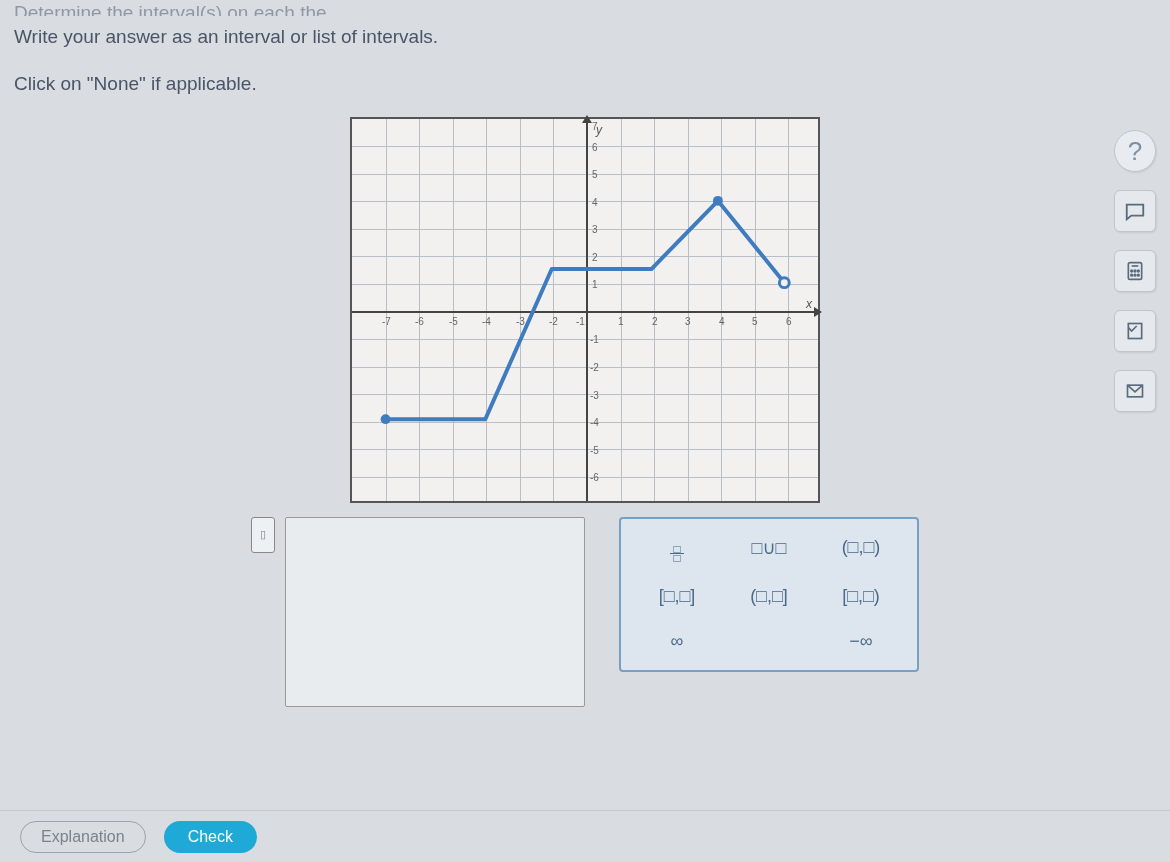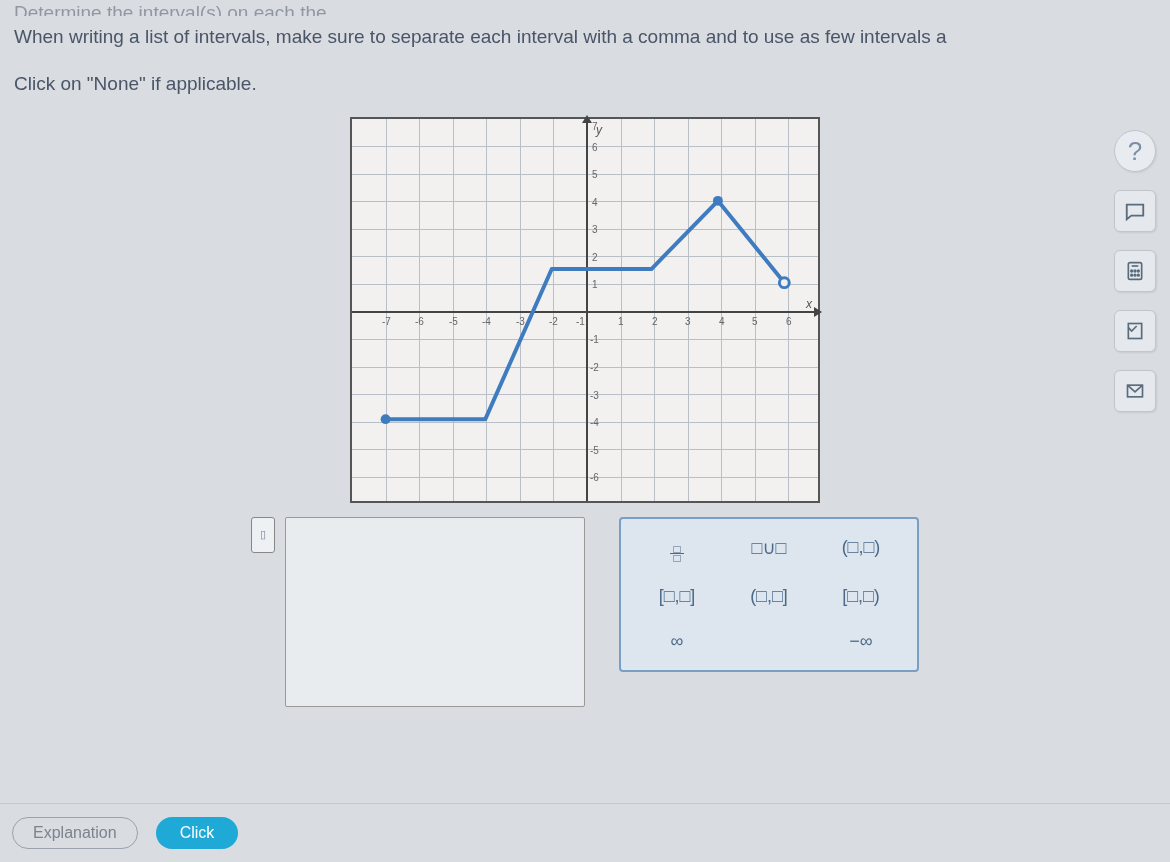--- a/index.html
+++ b/index.html
@@ -103,27 +103,27 @@
       cursor:pointer;
       padding:4px 2px;
     }
     .pal-frac { line-height:0.7; font-size:12px; display:inline-flex; flex-direction:column; align-items:center;}
     .pal-frac .top{border-bottom:1.5px solid #4b6a8a; padding:0 3px;}
     .pal-frac .bot{padding:0 3px;}
 
     .bottom-bar {
       position:absolute;
       left:0; right:0; bottom:0;
-      height:59px;
+      height:52px;
       background:#d9dce0;
       border-top:1px solid #c2c8cf;
       display:flex;
       align-items:center;
       gap:18px;
-      padding:0 12px;
+      padding:0 20px;
     }
     .btn-expl {
       border:1.5px solid #9aa3ad;
       background:transparent;
       color:#7b838c;
       font-size:16px;
       padding:6px 20px;
       border-radius:22px;
       cursor:pointer;
     }
@@ -172,21 +172,21 @@
       overflow:hidden;
       opacity:0.5;
     }
   </style>
 </head>
 <body>
 
 <div class="truncated-top">Determine the interval(s) on each the ...</div>
 
 <div class="instructions">
-  <div class="line2">When writing a list of intervals, make sure to separate each interval with a comma and to use as few intervals a</div>
+  <div class="line1">Write your answer as an interval or list of intervals.</div>
 </div>
 
 <div class="click-none">Click on "None" if applicable.</div>
 
 <div class="main-area">
   <div class="graph-box">
     <div class="graph-grid">
 
       <div class="gl v" style="left:33.5px"></div>
         <div class="gl v" style="left:67.1px"></div>
@@ -295,21 +295,21 @@
     <div class="palette-row" style="margin-bottom:0">
       <div class="pal-btn">∞</div>
       <div class="pal-btn" style="visibility:hidden">.</div>
       <div class="pal-btn">−∞</div>
     </div>
   </div>
 </div>
 
 <div class="bottom-bar">
   <button class="btn-expl">Explanation</button>
-  <button class="btn-check">Click</button>
+  <button class="btn-check">Check</button>
 </div>
 
 <div class="side-icons">
   <div class="side-btn help">?</div>
   <div class="side-btn">
     <svg width="22" height="22" viewBox="0 0 24 24" fill="none" stroke="#5a6b7c" stroke-width="2">
         <path d="M3 5h18v12H8l-5 4V5z"></path>
       </svg>
   </div>
   <div class="side-btn">

